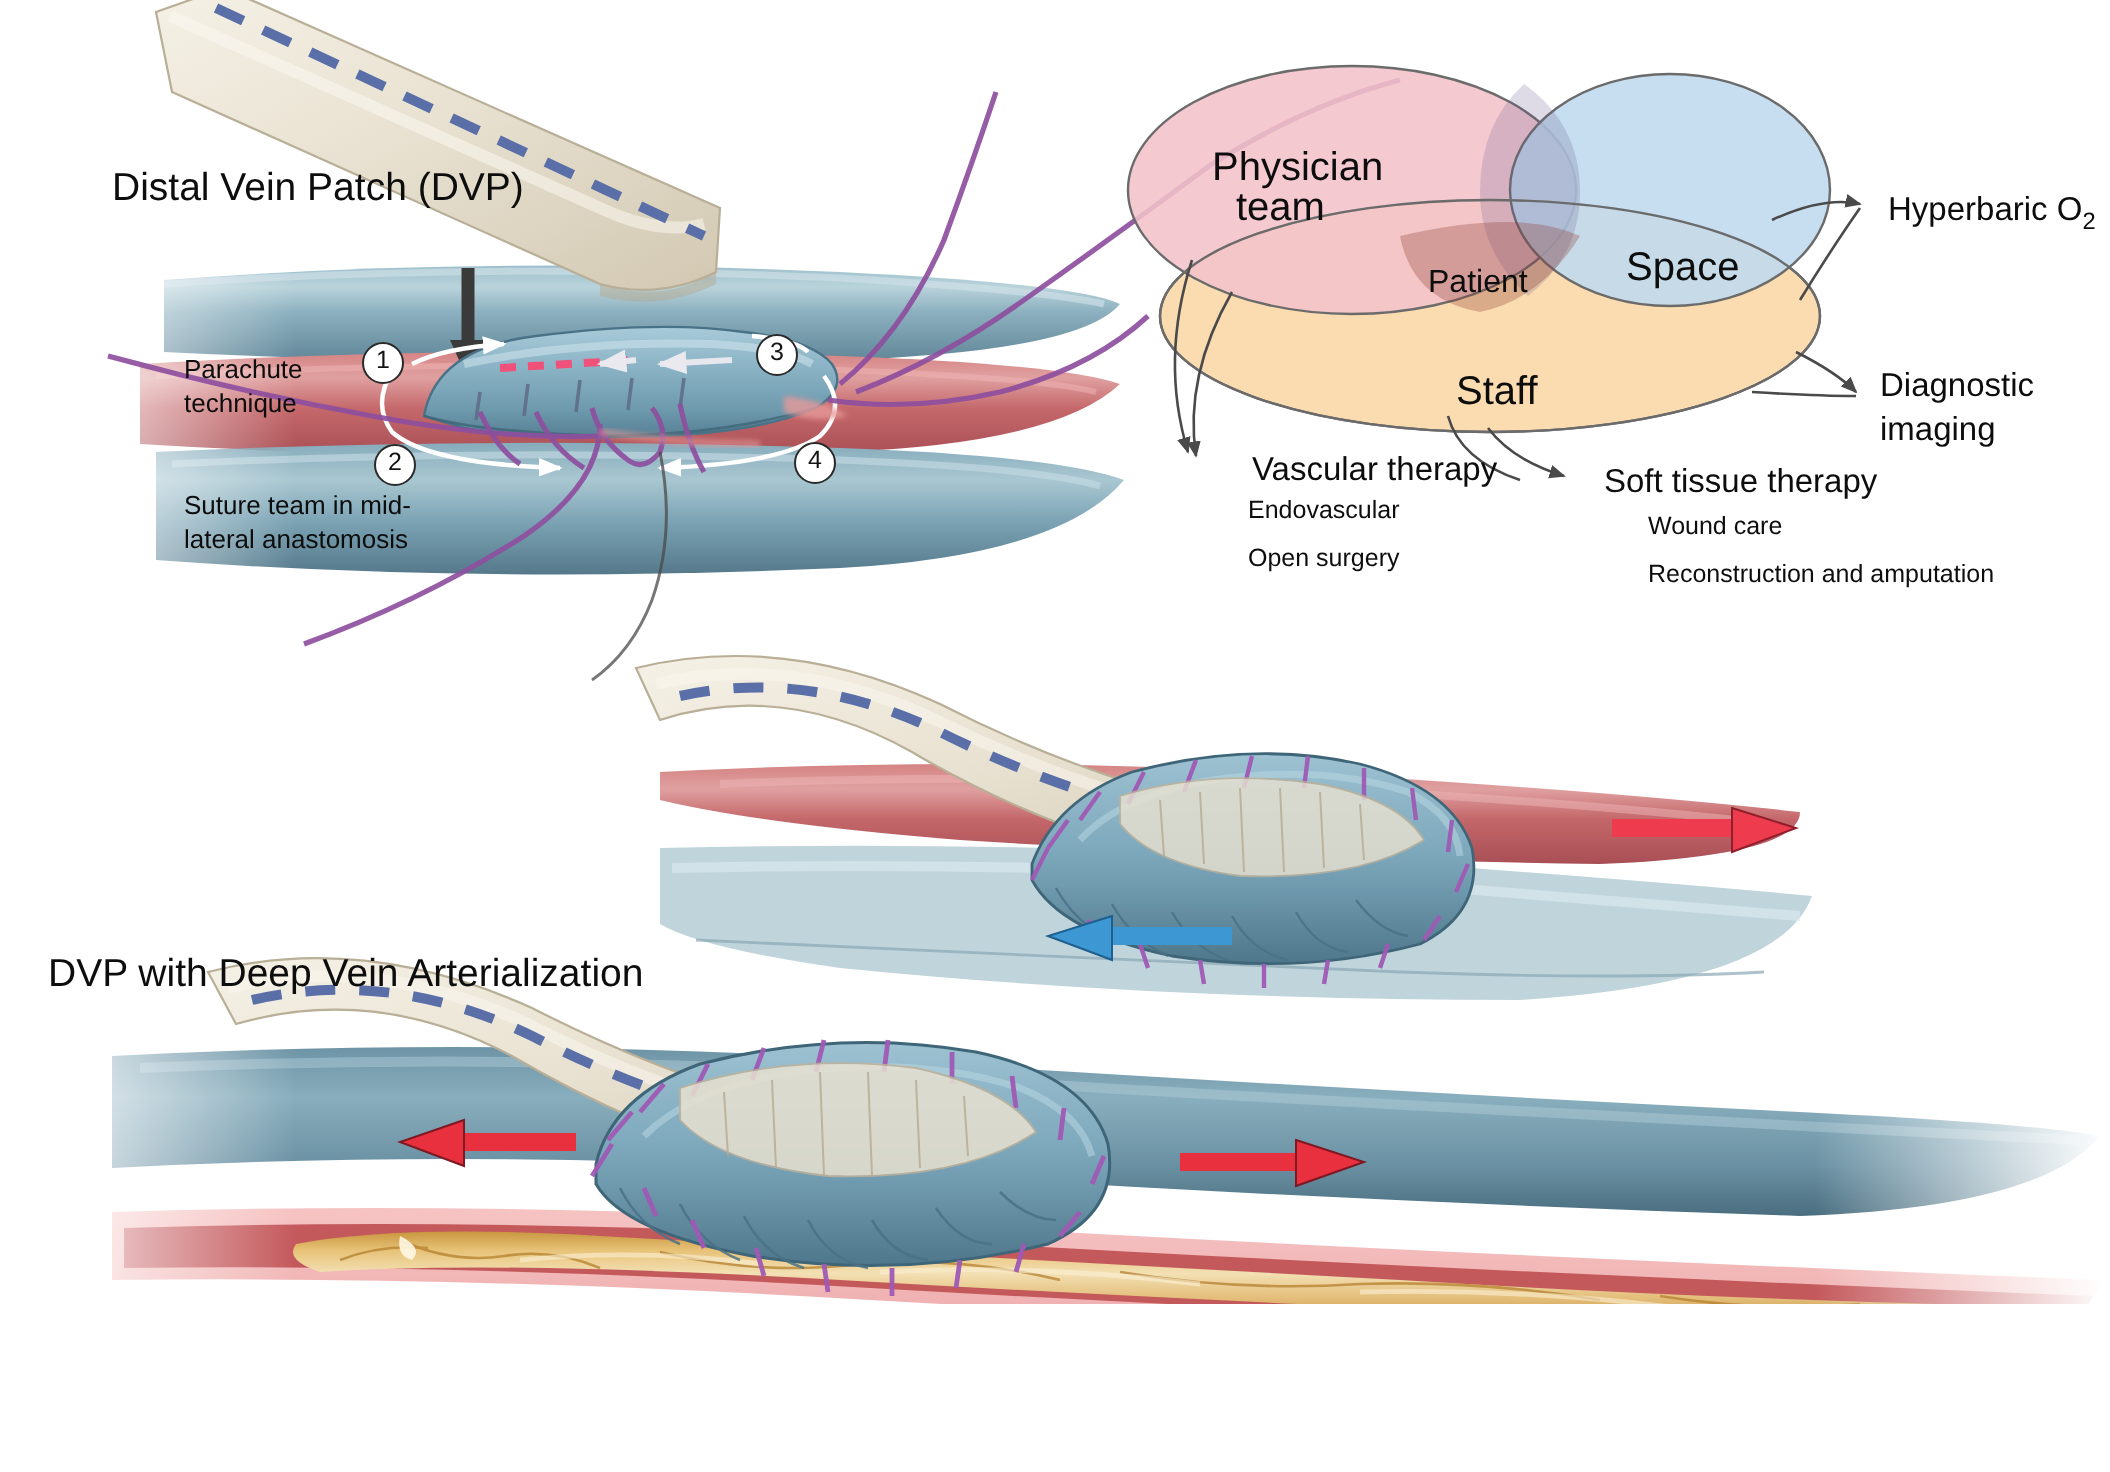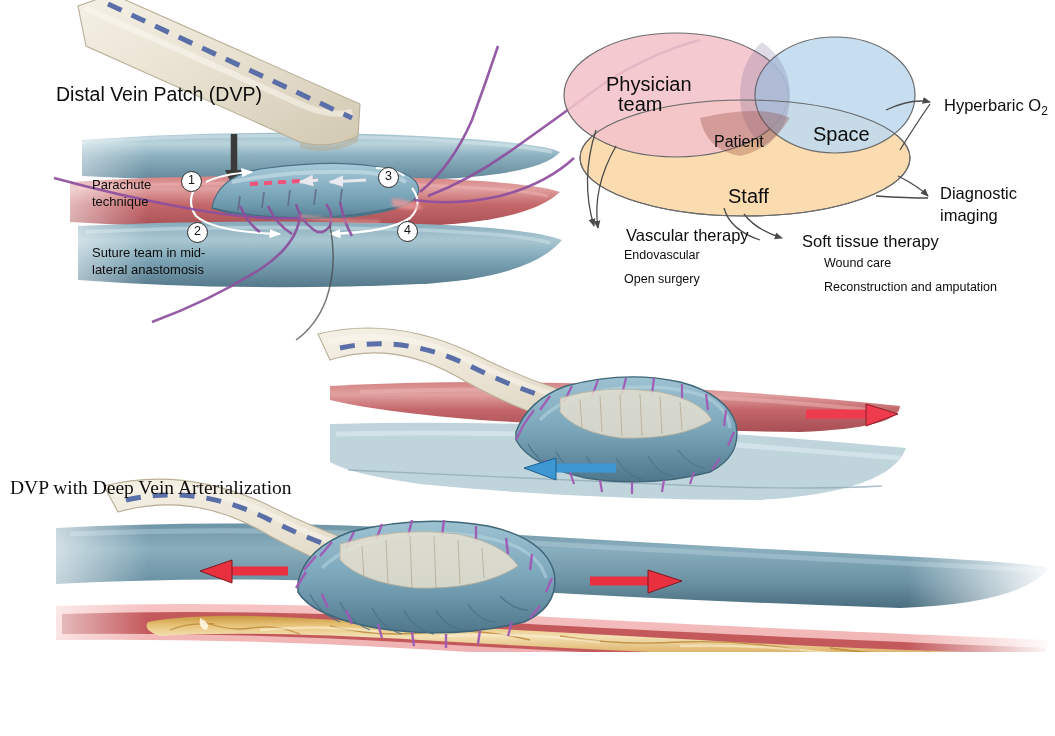--- a/index.html
+++ b/index.html
@@ -462,21 +462,21 @@
         <path d="M 660 706 Q 682 698 706 694 Q 716 692 712 690"></path>
         <path d="M 606 690 Q 622 706 616 720"></path>
       </g>
     </g>
 
   </svg>
 
   <div class="lbl title-lg" style="left:56px; top:83px;">Distal Vein Patch (DVP)</div>
 
 
-  <div class="lbl title-lg" style="left:10px; top:476px;font-family:Liberation Serif, serif;">DVP with Deep Vein Arterialization</div>
+  <div class="lbl title-lg" style="left:24px; top:476px;">DVP with Deep Vein Arterialization</div>
 
   <div class="lbl body-sm" style="left:92px; top:177px;">Parachute</div>
   <div class="lbl body-sm" style="left:92px; top:194px;">technique</div>
 
   <div class="lbl body-sm" style="left:92px; top:245px;">Suture team in mid-</div>
   <div class="lbl body-sm" style="left:92px; top:262px;">lateral anastomosis</div>
 
   <div class="numcircle" style="left:181px; top:171px;">1</div>
   <div class="numcircle" style="left:187px; top:222px;">2</div>
   <div class="numcircle" style="left:378px; top:167px;">3</div>

